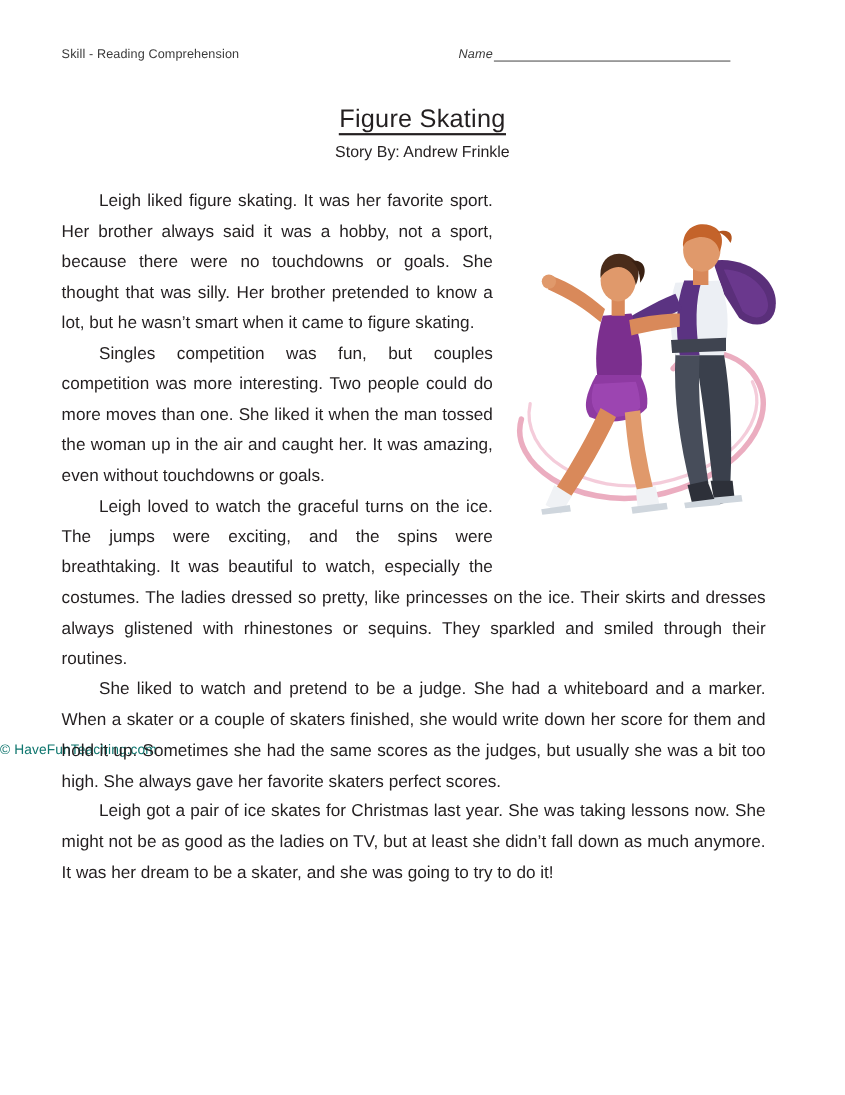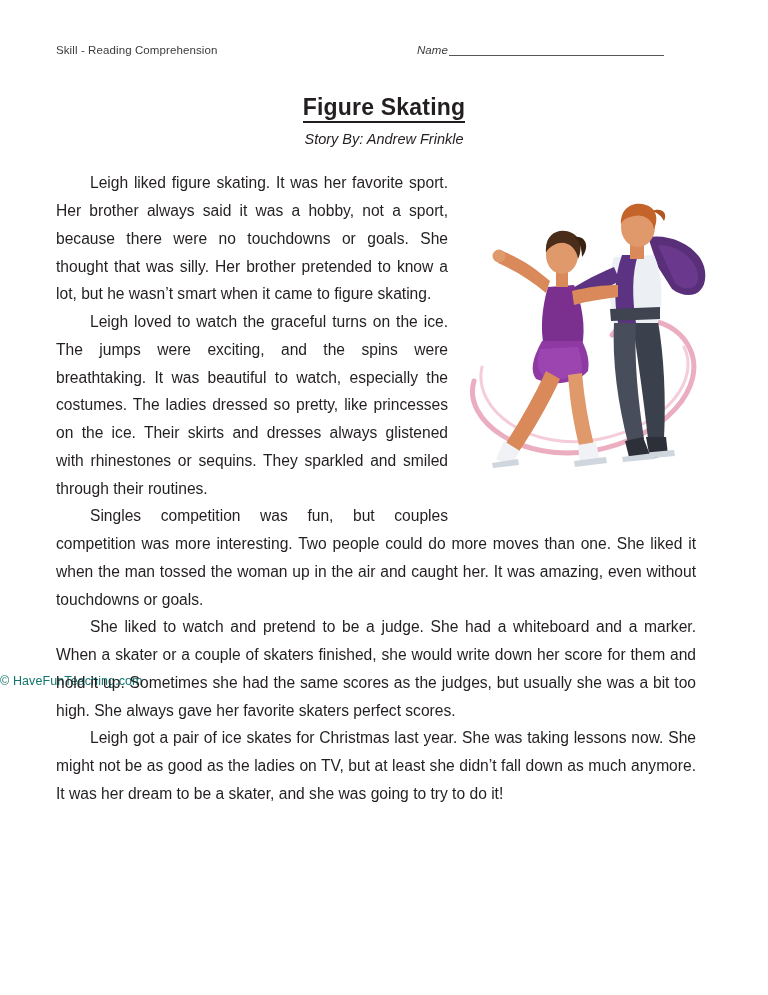--- a/index.html
+++ b/index.html
@@ -50,33 +50,32 @@
     margin-left: 1px;
   }
 
   
   .title-block {
     text-align: center;
     margin-top: 38px;
   }
   .doc-title {
     font-size: 23px;
-    font-weight: bold;
+    font-weight: normal;
     letter-spacing: .2px;
     margin: 0;
     display: inline-block;
     border-bottom: 2px solid #231f20;
     padding-bottom: 1px;
     line-height: 1.15;
   }
   .byline {
     font-size: 14.5px;
     margin-top: 8px;
     color: #231f20;
-    font-style: italic;
   }
 
   
   .story {
     margin-top: 22px;
     font-size: 15.6px;
     line-height: 1.78;
     text-align: justify;
     text-justify: inter-word;
     position: relative;
@@ -183,22 +182,22 @@
         <path d="M110 120 C 126 116, 142 114, 156 114 L 156 126 C 142 128, 126 130, 112 134 Z" fill="#d9895a"></path>
 
         <path d="M94 96 L 106 96 L 106 116 L 94 116 Z" fill="#d9895a"></path>
         <ellipse cx="100" cy="84" rx="16" ry="19" fill="#e0996b"></ellipse>
         <path d="M84 82 C 82 62, 98 56, 110 62 C 120 67, 120 80, 116 88 C 114 74, 102 68, 92 74 C 87 77, 85 79, 84 82 Z" fill="#4a2c1a"></path>
         <path d="M112 66 C 124 64, 128 76, 120 86 C 120 76, 116 69, 112 66 Z" fill="#3a2112"></path>
       </svg>
     </div>
 
     <p>Leigh liked figure skating. It was her favorite sport. Her brother always said it was a hobby, not a sport, because there were no touchdowns or goals. She thought that was silly. Her brother pretended to know a lot, but he wasn’t smart when it came to figure skating.</p>
+    <p>Singles competition was fun, but couples competition was more interesting. Two people could do more moves than one. She liked it when the man tossed the woman up in the air and caught her. It was amazing, even without touchdowns or goals.</p>
     <p>Leigh loved to watch the graceful turns on the ice. The jumps were exciting, and the spins were breathtaking. It was beautiful to watch, especially the costumes. The ladies dressed so pretty, like princesses on the ice. Their skirts and dresses always glistened with rhinestones or sequins. They sparkled and smiled through their routines.</p>
-    <p>Singles competition was fun, but couples competition was more interesting. Two people could do more moves than one. She liked it when the man tossed the woman up in the air and caught her. It was amazing, even without touchdowns or goals.</p>
     <p>She liked to watch and pretend to be a judge. She had a whiteboard and a marker. When a skater or a couple of skaters finished, she would write down her score for them and hold it up. Sometimes she had the same scores as the judges, but usually she was a bit too high. She always gave her favorite skaters perfect scores.</p>
     <p>Leigh got a pair of ice skates for Christmas last year. She was taking lessons now. She might not be as good as the ladies on TV, but at least she didn’t fall down as much anymore. It was her dream to be a skater, and she was going to try to do it!</p>
   </div>
 
   <div class="footer">
     <span class="copy">© HaveFunTeaching.com</span>
   </div>
 </div>
 
 </body></html>

